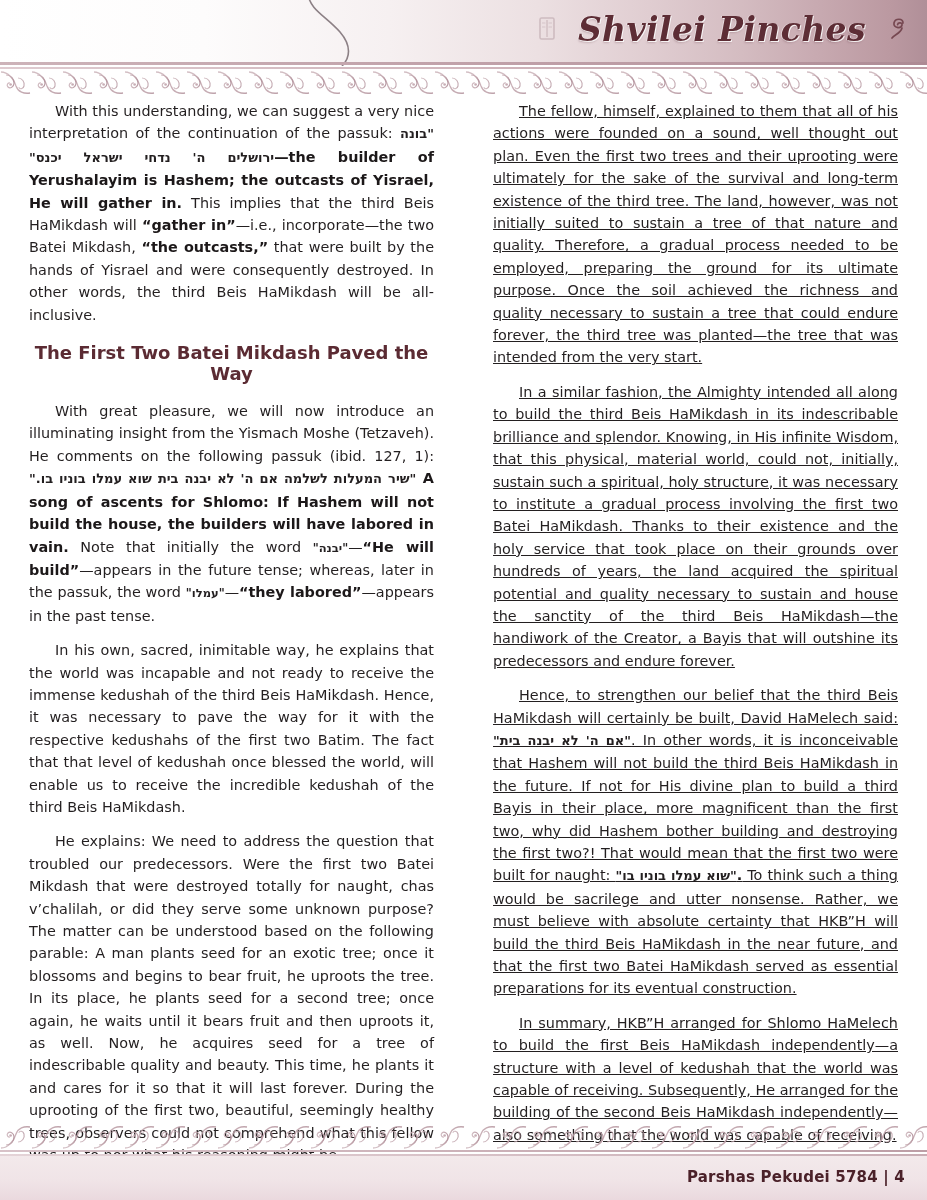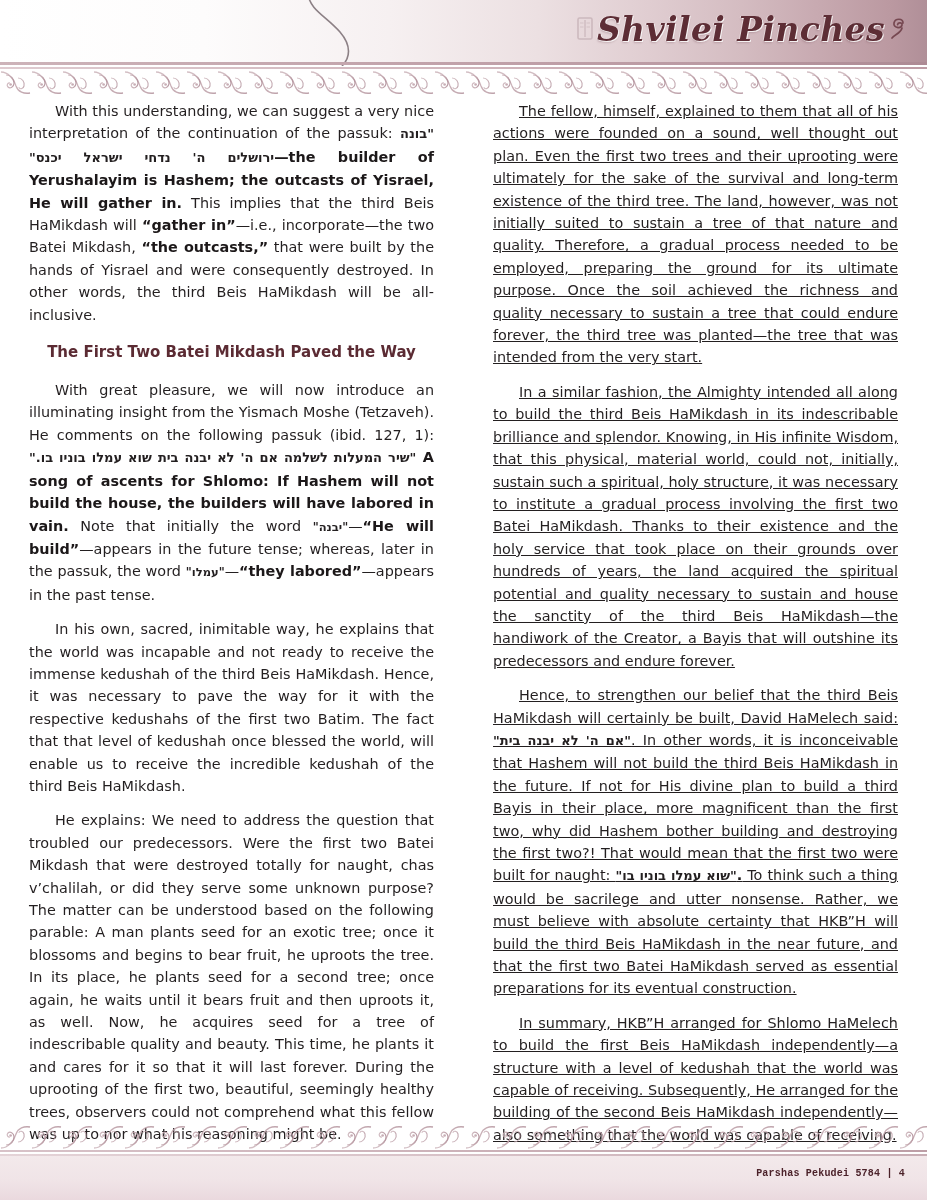--- a/index.html
+++ b/index.html
@@ -42,21 +42,21 @@
   }
   .masthead-swoosh svg { display: block; }
 
   .brand {
     position: absolute;
     right: 18px;
     top: 4px;
     height: 50px;
     display: flex;
     align-items: center;
-    gap: 2px;
+    gap: 21px;
   }
   .brand-title {
     font-family: "DejaVu Serif", "Liberation Serif", serif;
     font-weight: bold;
     font-style: italic;
     font-size: 33px;
     letter-spacing: 0.4px;
     color: #5d2d35;
     text-shadow:
        1px 1px 0 rgba(255,255,255,0.85),
@@ -111,26 +111,25 @@
   .footer-band {
     position: absolute;
     left: 0; top: 1156px;
     width: 927px; height: 44px;
     background: linear-gradient(to bottom, #f3e9eb 0%, #f0e4e7 55%, #ead9de 100%);
   }
   .footer-text {
     position: absolute;
     right: 22px;
     top: 1168px;
-    font-size: 10px;
+    font-size: 15px;
     font-weight: bold;
     color: #4b2129;
     letter-spacing: 0.2px;
     white-space: nowrap;
-    font-family: Liberation Mono, monospace;
   }
 
   
   .columns {
     position: absolute;
     left: 0; top: 100px;
     width: 737px;
     height: 1010px;
   }
   .col {
@@ -164,21 +163,21 @@
     font-size: 11.5px;
     direction: rtl;
     unicode-bidi: embed;
     font-weight: bold;
   }
 
   .section-heading {
     margin: 16px 0 16px 0;
     text-align: center;
     text-indent: 0;
-    font-size: 15px;
+    font-size: 18px;
     line-height: 21px;
     font-weight: bold;
     color: #5b2b33;
   }
 </style>
 </head>
 <body>
 
 <div class="page">
 

